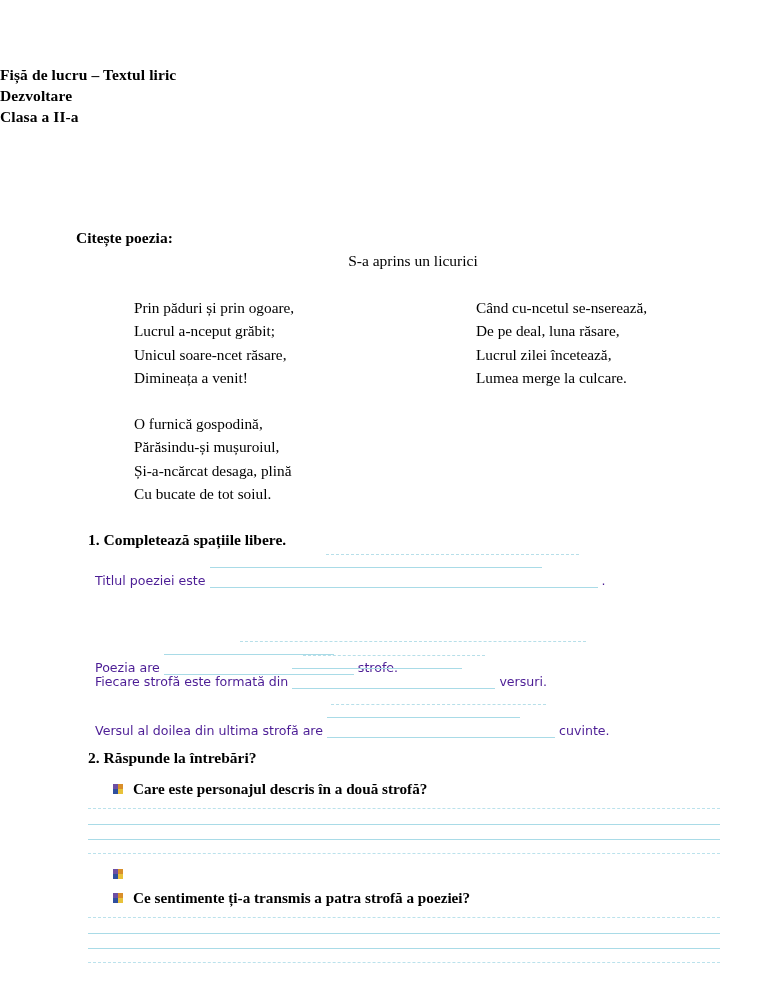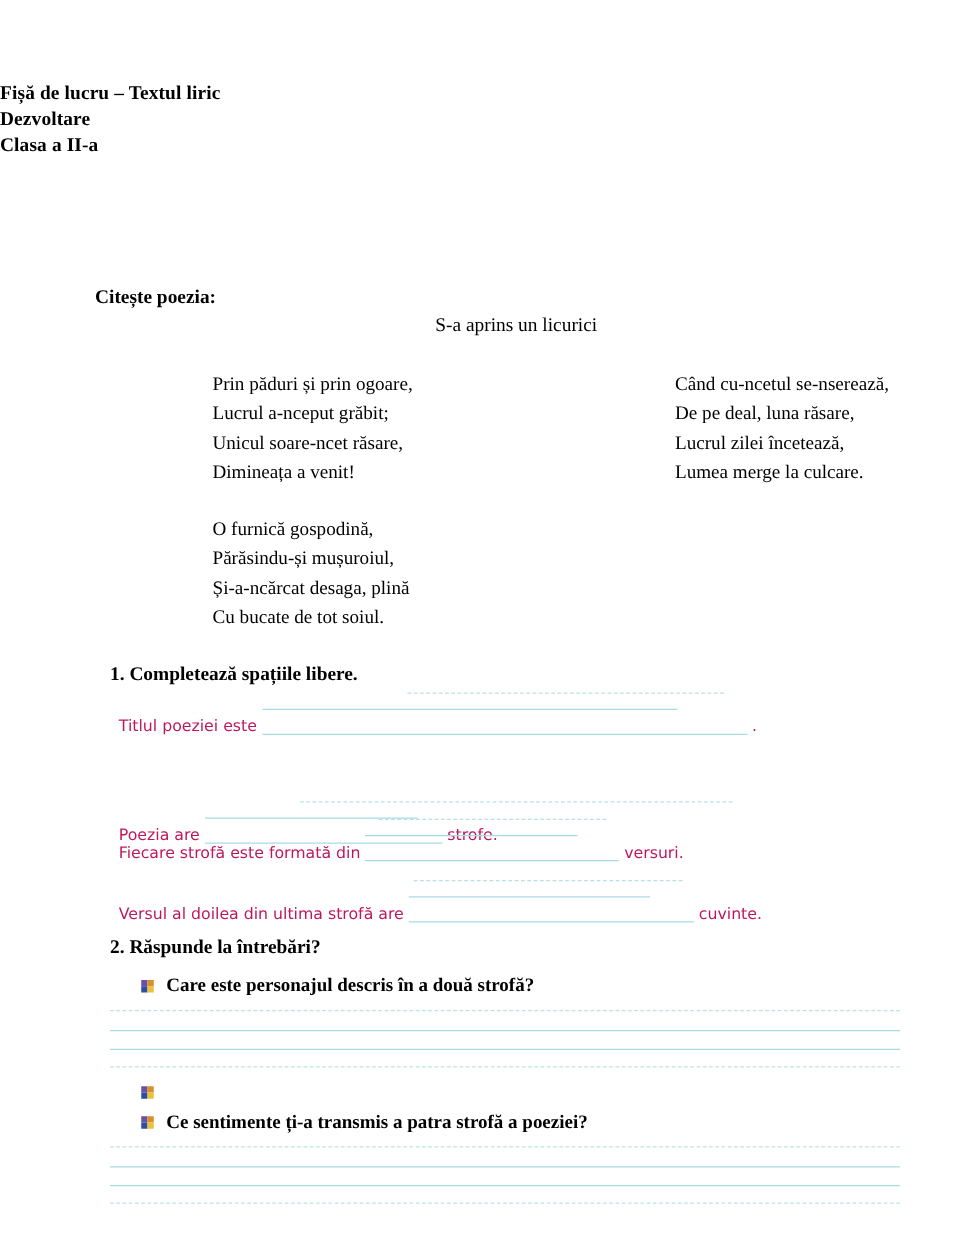--- a/index.html
+++ b/index.html
@@ -59,44 +59,43 @@
     position: absolute;
     left: 0; top: 296px;
     width: 768px;
     height: 215px;
   }
   .stanza {
     position: absolute;
     font-size: 15.3px;
     line-height: 23.3px;
     white-space: nowrap;
-    margin-left: 36px;
   }
   .stanza .v { display: block; }
   .st-1 { left: 134px; top: 0px; }
-  .st-2 { left: 504px; top: 0px; }
+  .st-2 { left: 476px; top: 0px; }
   .st-3 { left: 134px; top: 116px; }
   .st-4 { left: 496px; top: 116px; }
 
   
   .section-heading {
     position: absolute;
     font-weight: bold;
     font-size: 15.5px;
     white-space: nowrap;
   }
   #heading-1 { left: 88px; top: 531px; }
   #heading-2 { left: 88px; top: 749px; }
 
   
   .fill-row {
     position: absolute;
     font-family: "DejaVu Sans", "Liberation Sans", sans-serif;
     font-size: 12.6px;
-    color: #be185d;
+    color: #4c1d95;
     white-space: nowrap;
     height: 18px;
   }
   .fill-row .lead, .fill-row .trail {
     display: inline-block;
     vertical-align: baseline;
   }
 
   
   .blank {

